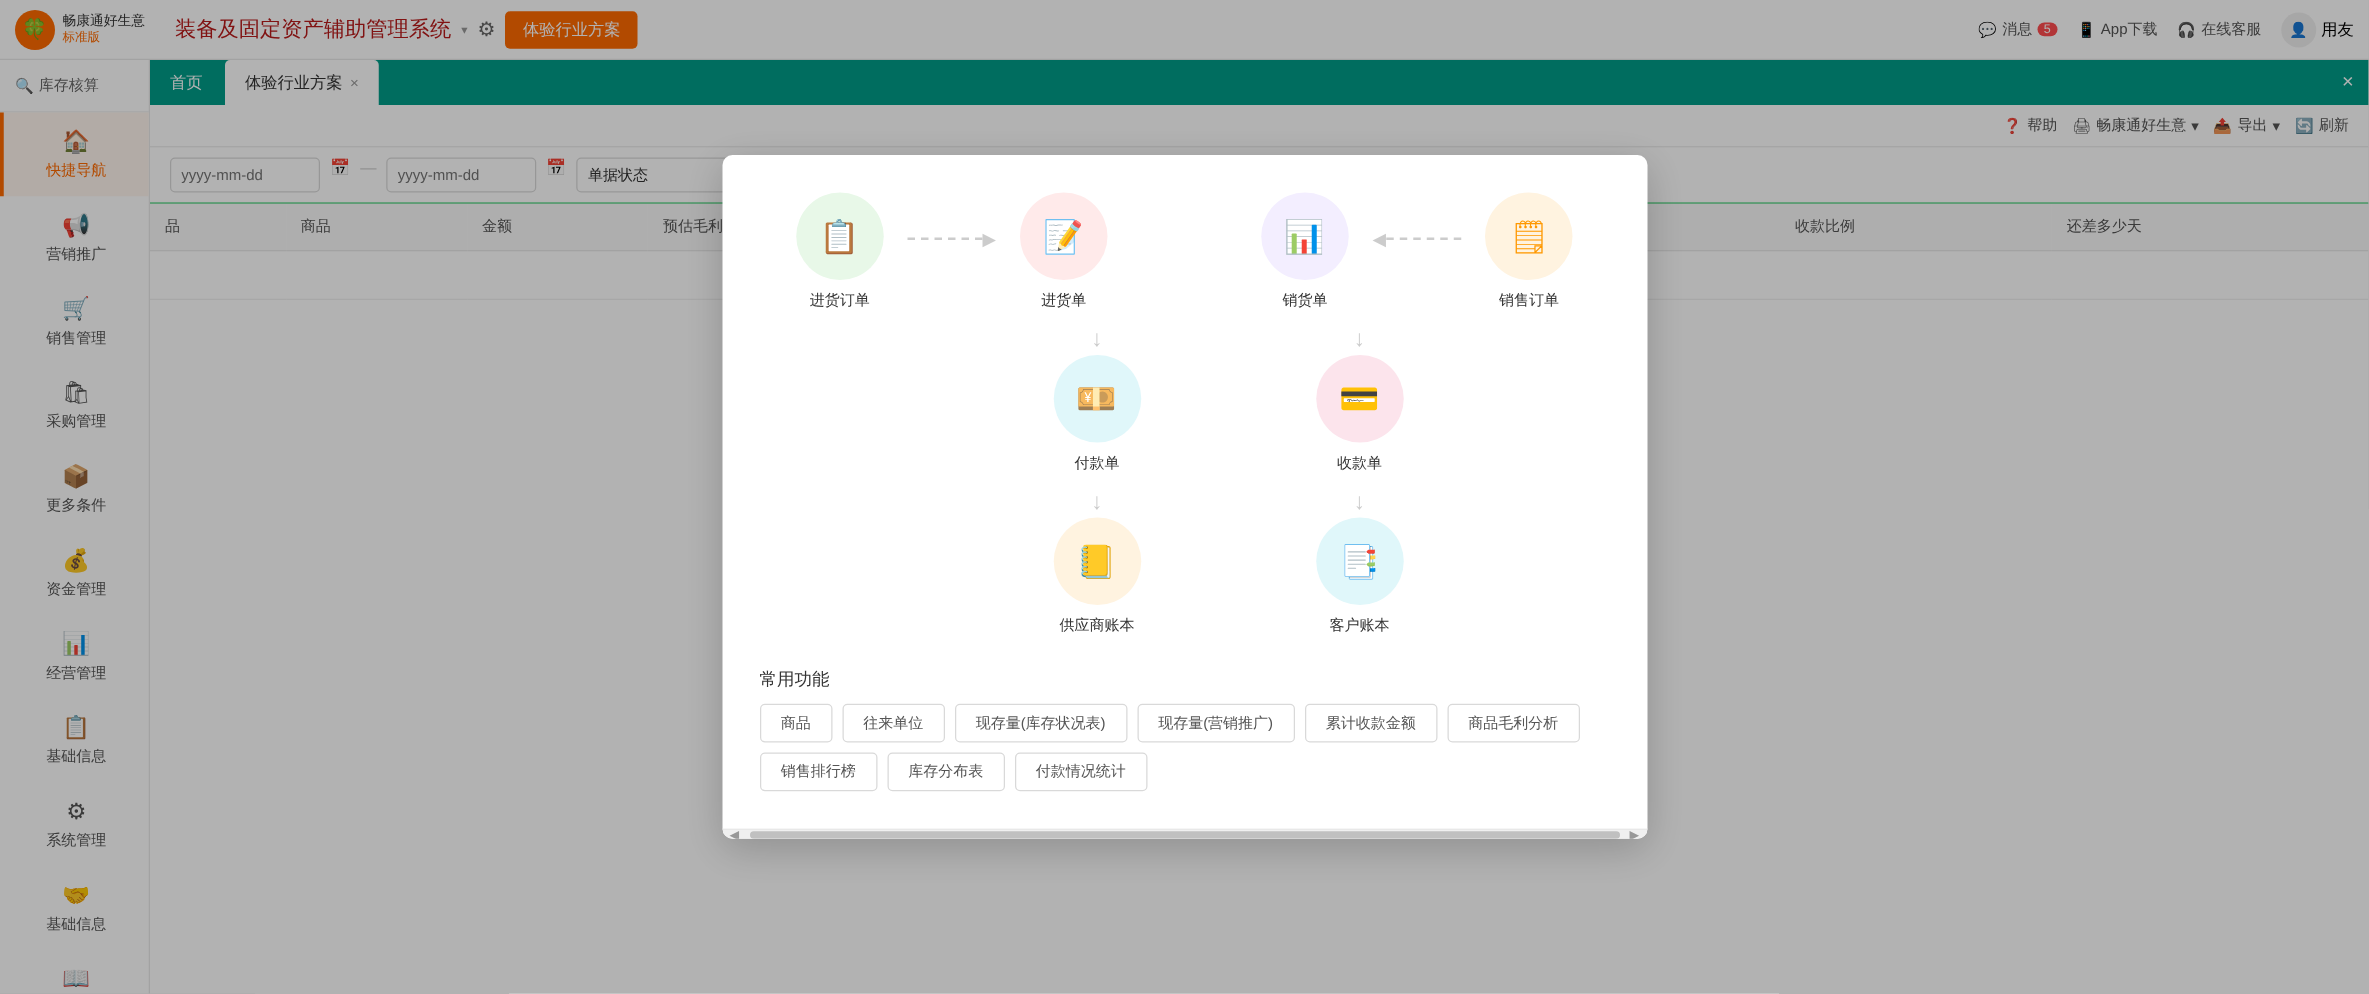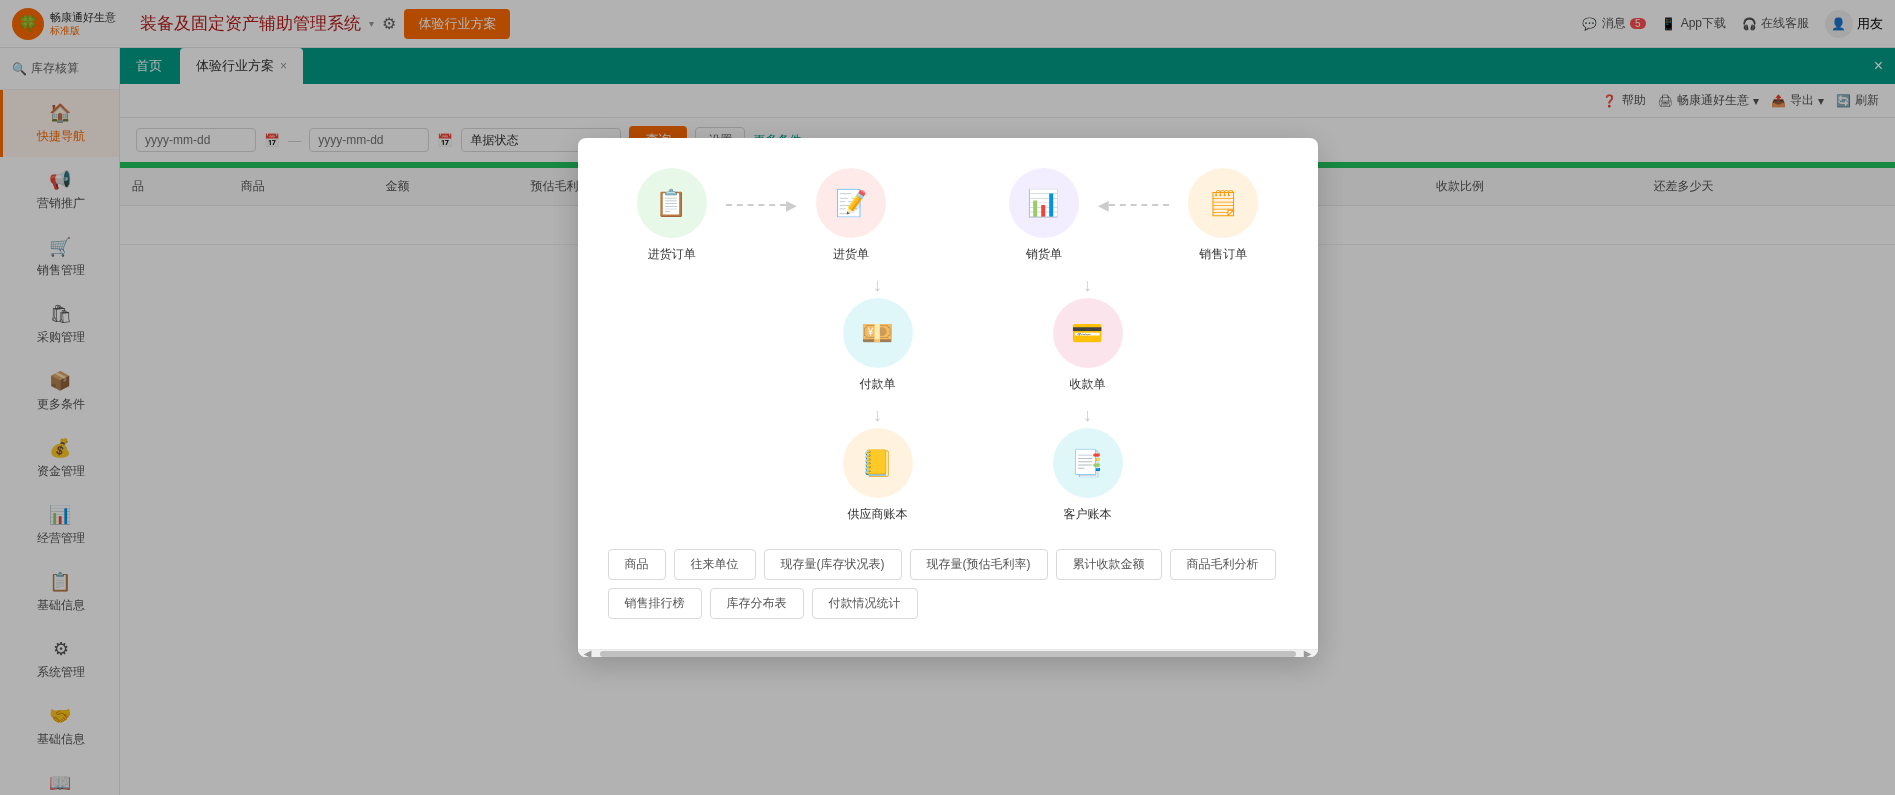--- a/index.html
+++ b/index.html
@@ -35,21 +35,21 @@
     .sidebar-search-btn { display: flex; align-items: center; gap: 4px; color: #666; font-size: 12px; cursor: pointer; padding: 4px; }
     .sidebar-item { display: flex; flex-direction: column; align-items: center; padding: 12px 8px; cursor: pointer; color: #555; font-size: 12px; gap: 4px; border-left: 3px solid transparent; }
     .sidebar-item.active { color: #ff6b00; border-left-color: #ff6b00; background: #fff5ee; }
     .sidebar-item-icon { font-size: 18px; }
 
     
     .content-toolbar { background: #fff; border-bottom: 1px solid #e8e8e8; padding: 8px 16px; display: flex; align-items: center; gap: 12px; flex-shrink: 0; }
     .toolbar-btn { display: flex; align-items: center; gap: 4px; color: #555; cursor: pointer; font-size: 12px; }
     .btn-query { background: #ff6b00; color: #fff; border: none; border-radius: 4px; padding: 5px 16px; cursor: pointer; font-size: 13px; }
     .btn-set { background: #fff; color: #555; border: 1px solid #d9d9d9; border-radius: 4px; padding: 4px 12px; cursor: pointer; font-size: 12px; }
-    .filter-row { padding: 8px 16px; background: #fff; border-bottom: 6px solid #22c55e; display: flex; align-items: center; gap: 8px; flex-shrink: 0; }
+    .filter-row { padding: 8px 16px; background: #fff; border-bottom: 1px solid #22c55e; display: flex; gap: 8px; flex-shrink: 0; }
     .date-input { border: 1px solid #d9d9d9; border-radius: 4px; padding: 4px 8px; font-size: 12px; color: #bbb; width: 120px; }
     .select-input { border: 1px solid #d9d9d9; border-radius: 4px; padding: 4px 8px; font-size: 12px; color: #333; width: 160px; appearance: none; background: #fff; }
     .more-conditions { color: #009d88; font-size: 12px; cursor: pointer; }
 
     
     .table-area { flex: 1; overflow: auto; background: #fff; }
     .data-table { width: 100%; border-collapse: collapse; font-size: 12px; }
     .data-table th { background: #fafafa; border-bottom: 1px solid #e8e8e8; padding: 10px 12px; text-align: left; color: #555; font-weight: 500; white-space: nowrap; }
     .data-table td { border-bottom: 1px solid #f0f0f0; padding: 10px 12px; color: #333; white-space: nowrap; }
     .no-data { text-align: center; padding: 60px; color: #999; font-size: 13px; }
@@ -373,25 +373,26 @@
             <div class="flow-node">
               <div class="flow-circle flow-circle-teal">
                 <span>📑</span>
               </div>
               <span class="flow-label">客户账本</span>
             </div>
           </div>
         </div>
 
         <div class="common-section">
+          <div class="common-title">常用功能</div>
           <div class="common-buttons" id="common-buttons">
               <button class="common-btn">商品</button>
               <button class="common-btn">往来单位</button>
               <button class="common-btn">现存量(库存状况表)</button>
-              <button class="common-btn">现存量(预估毛利率)</button>
+              <button class="common-btn">现存量(营销推广)</button>
               <button class="common-btn">累计收款金额</button>
               <button class="common-btn">商品毛利分析</button>
               <button class="common-btn">销售排行榜</button>
               <button class="common-btn">库存分布表</button>
               <button class="common-btn">付款情况统计</button>
             </div>
         </div>
       </div>
 
       <div class="modal-scrollbar">

